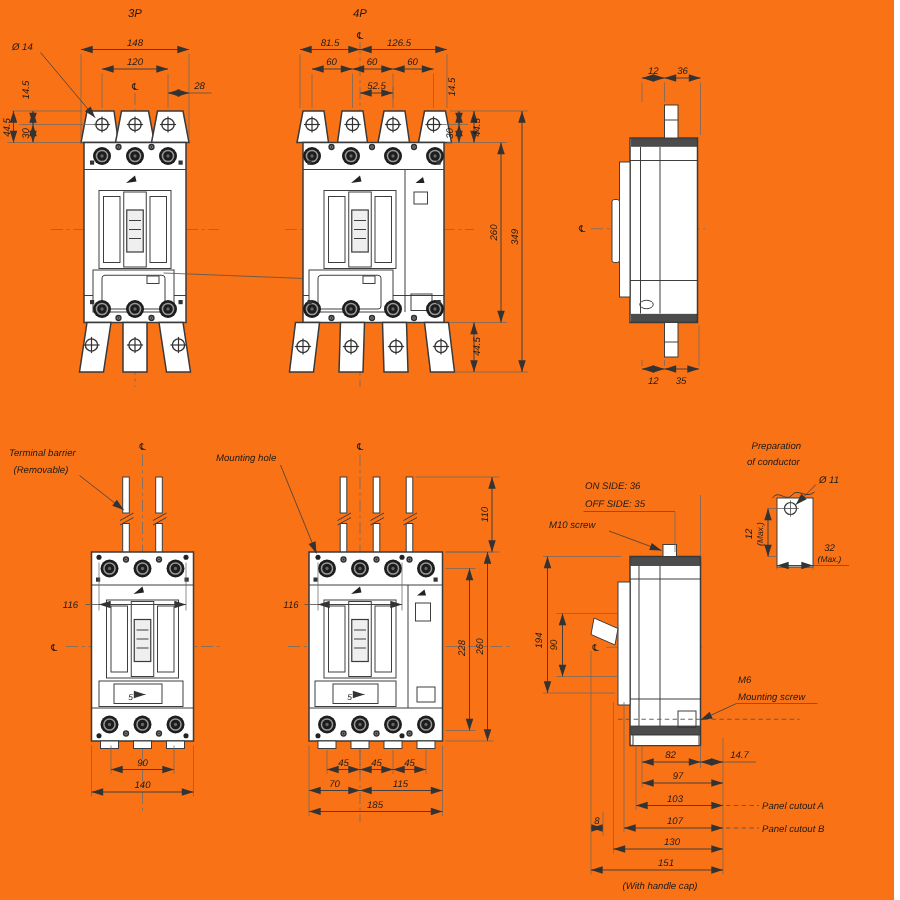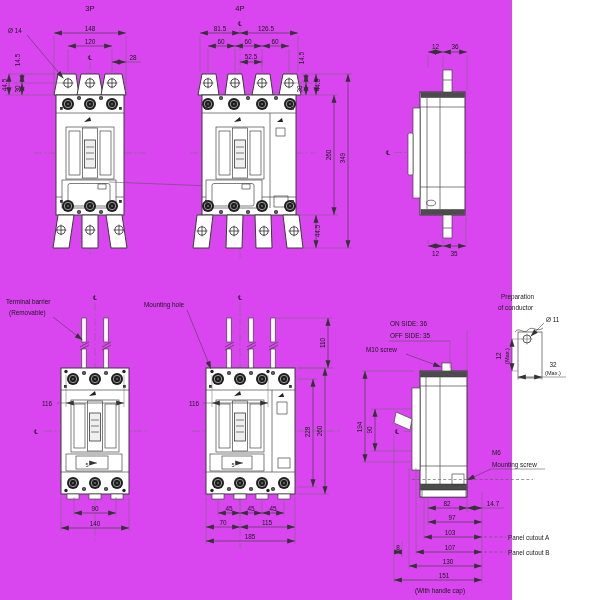--- a/index.html
+++ b/index.html
@@ -1,16 +1,16 @@
 <!DOCTYPE html>
 <html><head>
 <meta charset="utf-8">
 <style>
   html,body{margin:0;padding:0;background:#fff;}
-  .page{width:512px;height:600px;background:#d946ef;position:relative;font-family:"Liberation Sans",sans-serif;}
+  .page{width:596px;height:600px;background:#f97316;position:relative;font-family:"Liberation Sans",sans-serif;font-style:italic;}
   svg text{font-family:"Liberation Sans","DejaVu Sans",sans-serif;font-size:6.4px;fill:#1a1a1a;}
   svg text.tt{font-size:7.6px;}
   svg text.ts{font-size:5.6px;}
   .ol{stroke:#3a3a3a;stroke-width:1;fill:none;}
   .ol2{stroke:#3a3a3a;stroke-width:.65;fill:none;}
   .fillw{fill:#fff;}
   .dim{stroke:#3f3f3f;stroke-width:.65;fill:none;marker-start:url(#ar);marker-end:url(#ar);}
   .thin{stroke:#555;stroke-width:.55;fill:none;}
   .ext{stroke:#6a6a6a;stroke-width:.5;fill:none;}
   .cl{stroke:#6f6f6f;stroke-width:.55;fill:none;stroke-dasharray:8 2.5 2 2.5;}

